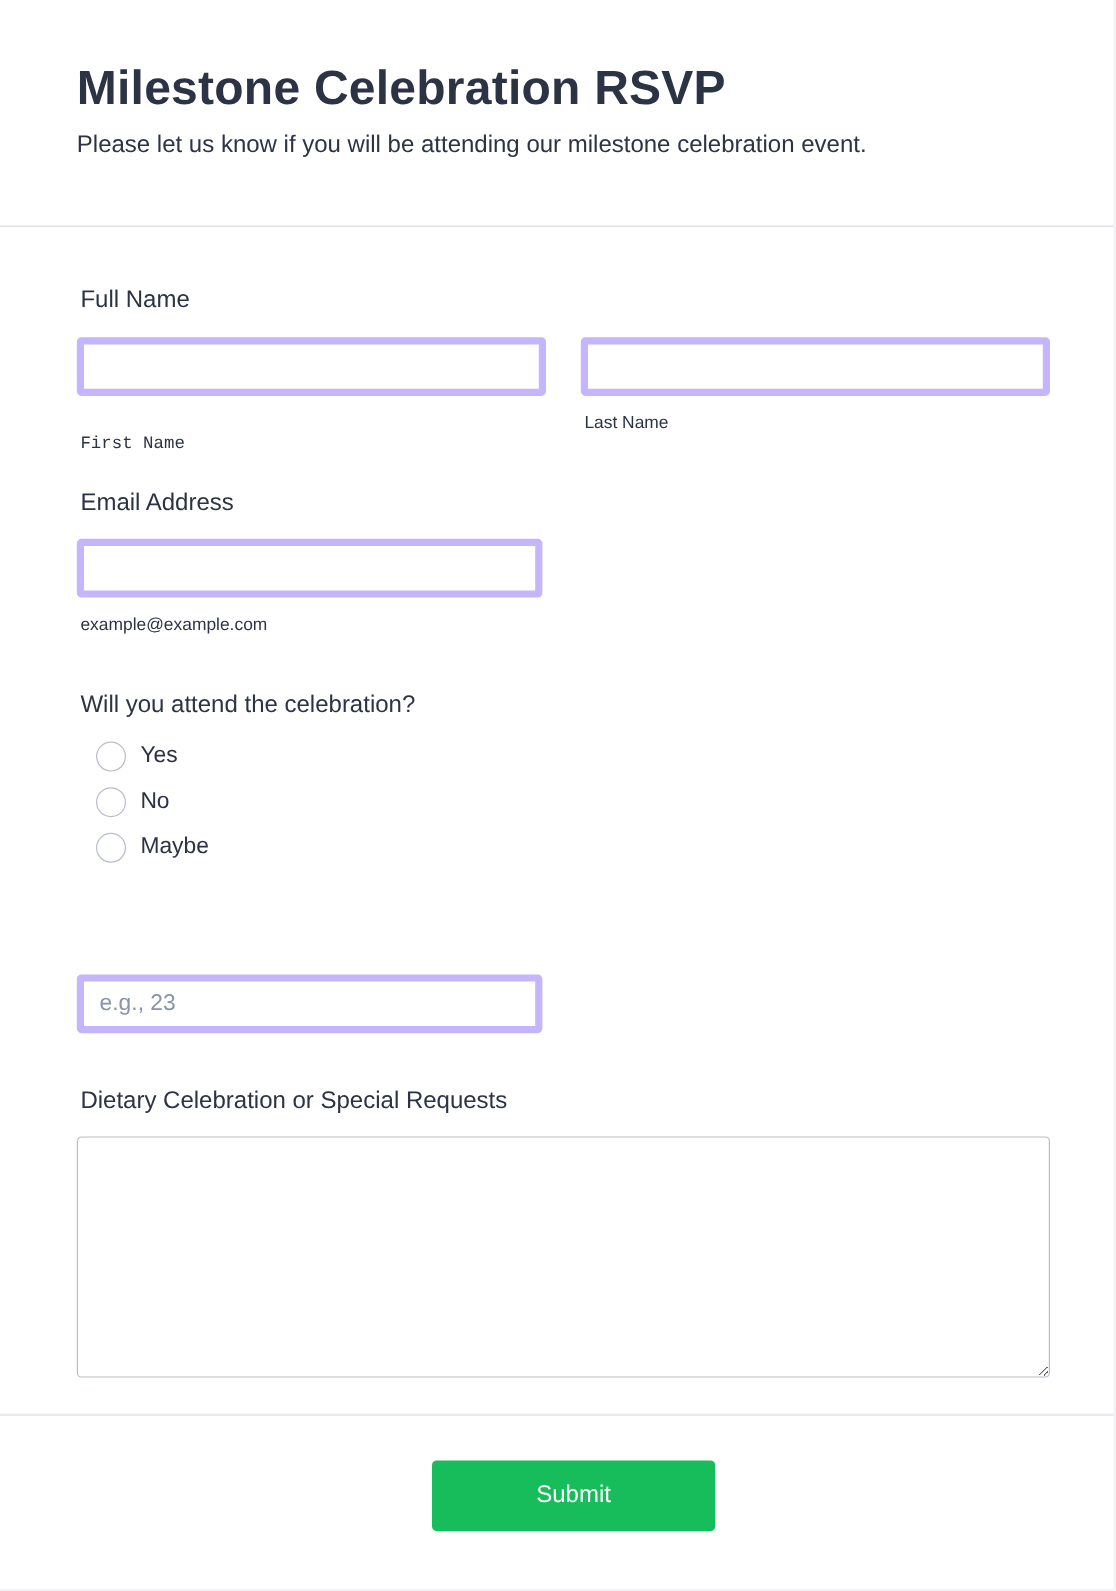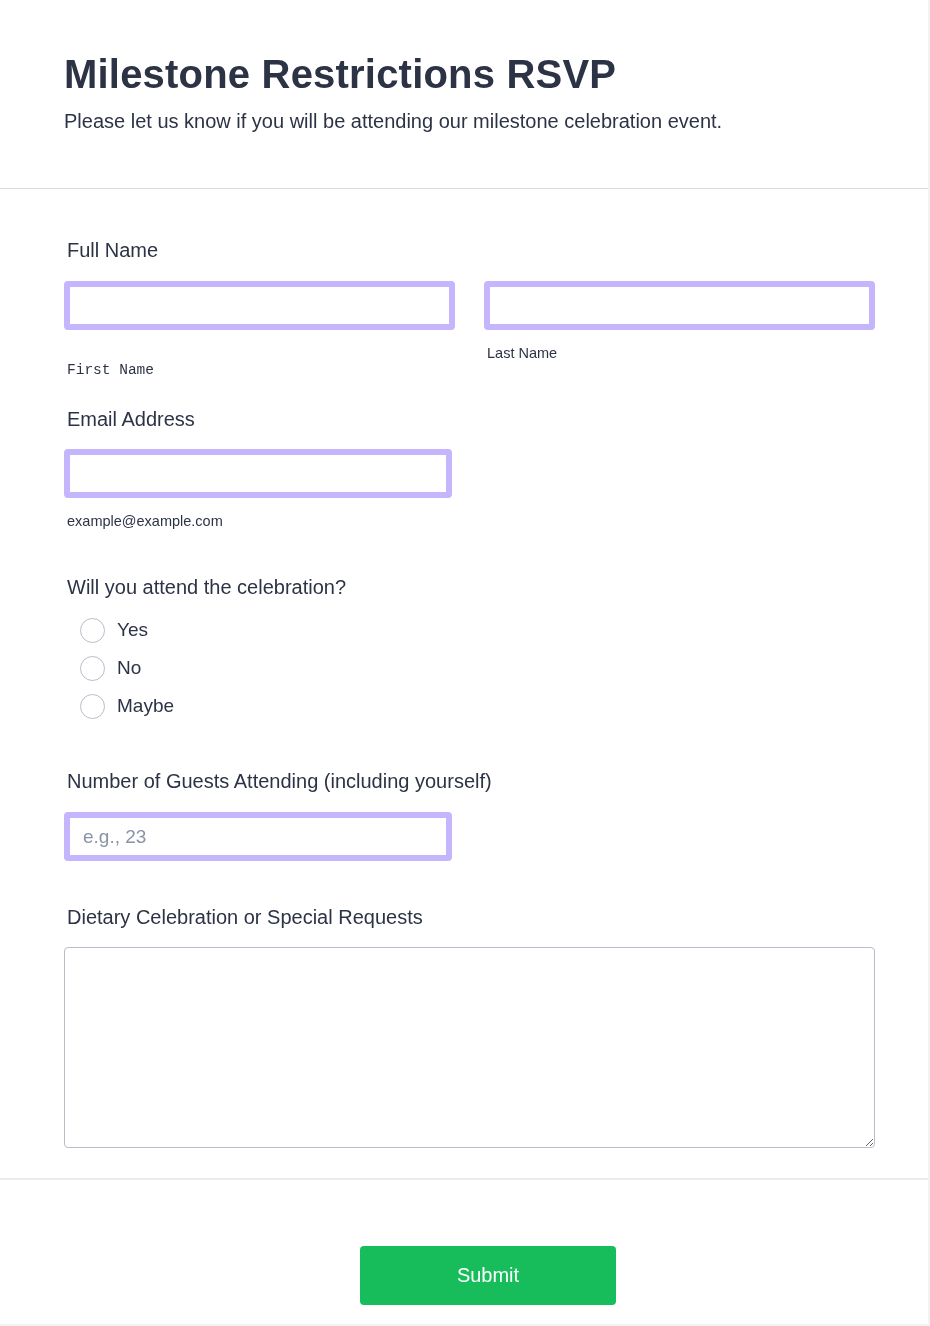--- a/index.html
+++ b/index.html
@@ -11,28 +11,28 @@
     .subtitle { position: absolute; left: 64px; top: 110px; font-size: 20px; color: #2c3345; }
     .label { position: absolute; left: 67px; font-size: 20px; color: #2c3345; }
     .sublabel { position: absolute; font-size: 14.5px; color: #2c3345; }
     .input { position: absolute; height: 49px; border: 6px solid #c4b5fd; border-radius: 4px; background: #fff; font-family: "Liberation Sans", sans-serif; font-size: 19px; padding: 0 13px; color: #2c3345; outline: none; }
     .input::placeholder { color: #8a94a6; }
     .radio-row { position: absolute; left: 80px; height: 26px; display: flex; align-items: center; }
     .radio { width: 25px; height: 25px; border: 1px solid #b8bdc9; border-radius: 50%; background: #fff; }
     .radio-label { margin-left: 12px; font-size: 19px; color: #2c3345; }
     .textarea { position: absolute; left: 64px; top: 947px; width: 811px; height: 201px; border: 1px solid #b8bdc9; border-radius: 4px; background: #fff; resize: both; outline: none; font-family: "Liberation Sans", sans-serif; font-size: 16px; padding: 10px; }
     .footer-divider { position: absolute; left: 0; top: 1178px; width: 928px; height: 2px; background: #eaebf0; }
-    .submit { position: absolute; left: 360px; top: 1217px; width: 256px; height: 59px; background: #18bd5b; border: none; border-radius: 4px; color: #ffffff; font-size: 20px; font-family: "Liberation Sans", sans-serif; cursor: pointer; margin-top: 29px; }
+    .submit { position: absolute; left: 360px; top: 1217px; width: 236px; height: 59px; background: #18bd5b; border: none; border-radius: 4px; color: #ffffff; font-size: 20px; font-family: "Liberation Sans", sans-serif; cursor: pointer; }
   </style>
 </head>
 <body>
 
 <div class="card">
   <div class="header">
-    <h1 class="title">Milestone Restrictions RSVP</h1>
+    <h1 class="title">Milestone Celebration RSVP</h1>
     <p class="subtitle">Please let us know if you will be attending our milestone celebration event.</p>
   </div>
 
   <label class="label" style="top:239px;">Full Name</label>
   <input class="input" type="text" style="left: 64px; top: 281px; width: 391px;" value="">
   <span class="sublabel" style="left:67px; top:362px;font-family:Liberation Mono, monospace;">First Name</span>
   <input class="input" type="text" style="left: 484px; top: 281px; width: 391px;" value="">
   <span class="sublabel" style="left:487px; top:345px;">Last Name</span>
 
   <label class="label" style="top:408px;">Email Address</label>
@@ -46,21 +46,20 @@
   </div>
   <div class="radio-row" style="top:655px;">
     <span class="radio"></span>
     <span class="radio-label">No</span>
   </div>
   <div class="radio-row" style="top:693px;">
     <span class="radio"></span>
     <span class="radio-label">Maybe</span>
   </div>
 
-  <label class="label" style="top:770px;">Number of Guests Attending (including yourself)</label>
   <input class="input" type="text" style="left: 64px; top: 812px; width: 388px;" placeholder="e.g., 23">
 
   <label class="label" style="top:906px;">Dietary Celebration or Special Requests</label>
   <textarea class="textarea" style=""></textarea>
 
   <div class="footer-divider"></div>
 
   <button class="submit">Submit</button>
 </div>
 

